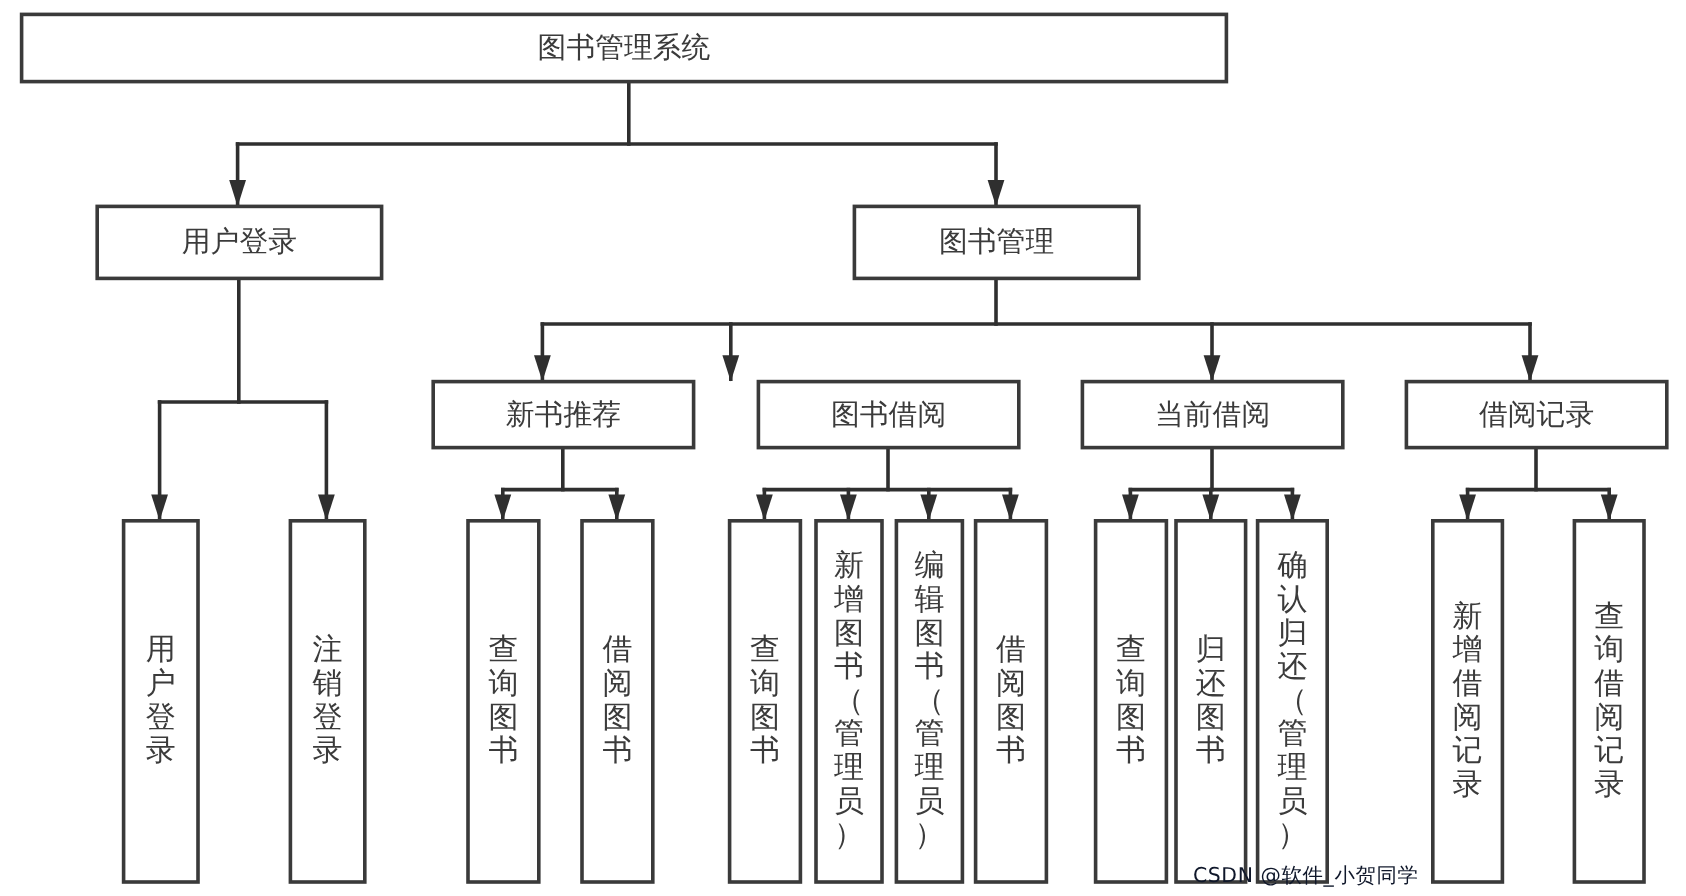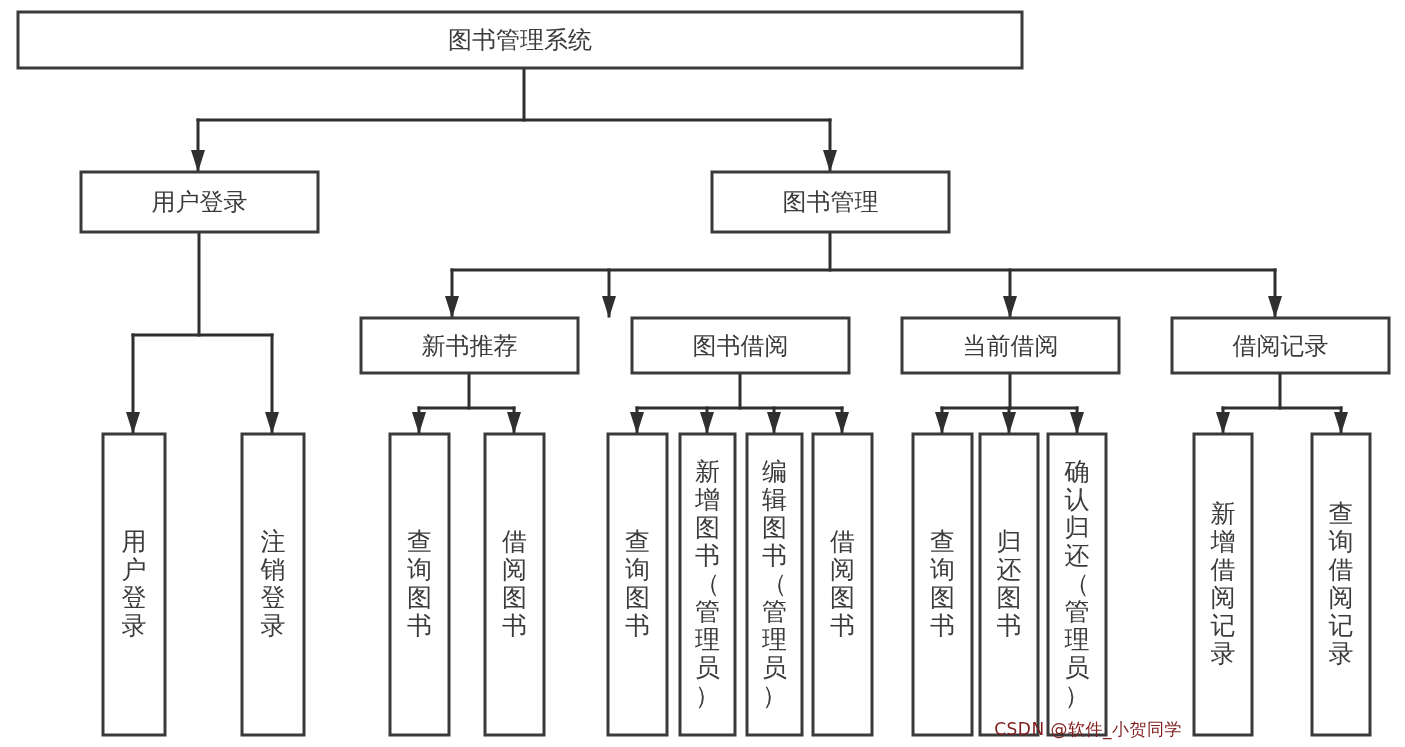--- a/index.html
+++ b/index.html
@@ -18,21 +18,21 @@
     font-family:"DejaVu Sans","Liberation Sans",sans-serif;
     text-anchor:middle;
     dominant-baseline:middle;
   }
   .label-h{font-size:24px;}
   .label-v{font-size:25px;}
   .watermark{
     position:absolute;
     right:10px;bottom:6px;
     font-size:17px;
-    color:#7f1d1d;
+    color:#0f172a;
     font-family:"DejaVu Sans","Liberation Sans",sans-serif;
     letter-spacing:0.5px;
     white-space:nowrap;
     pointer-events:none;
   }
 </style>
 </head>
 <body>
 
 <div id="diagram-root">

